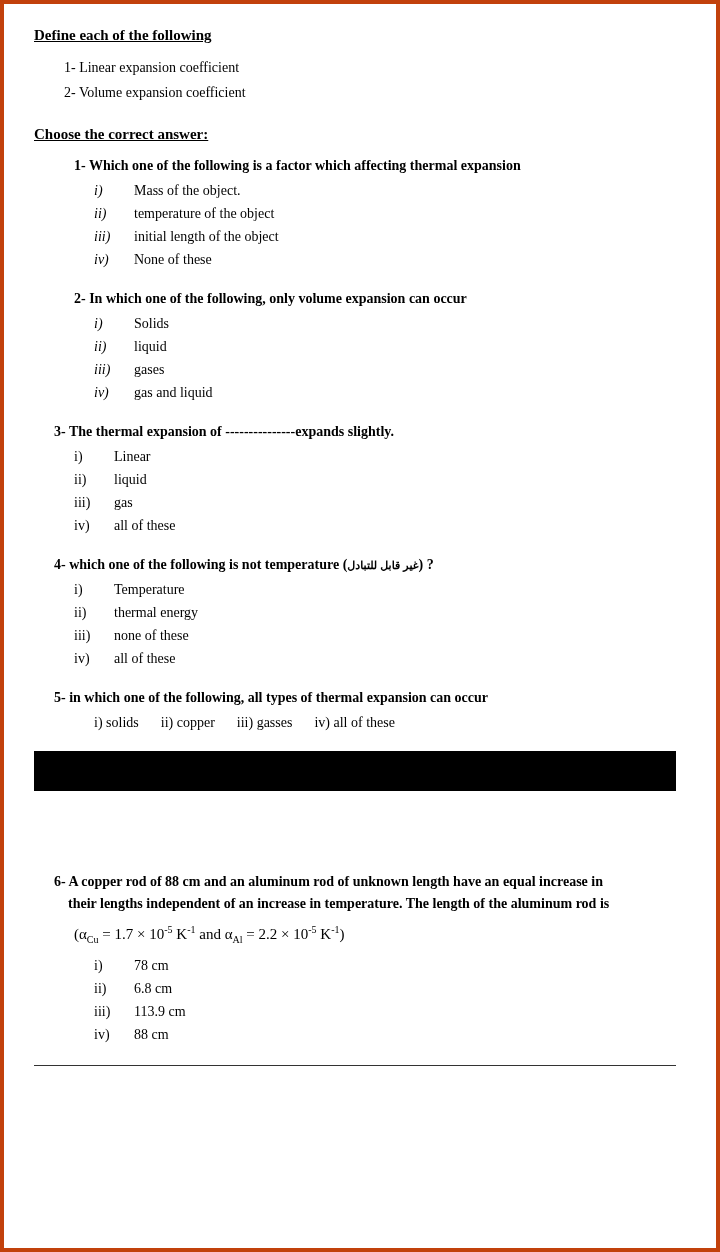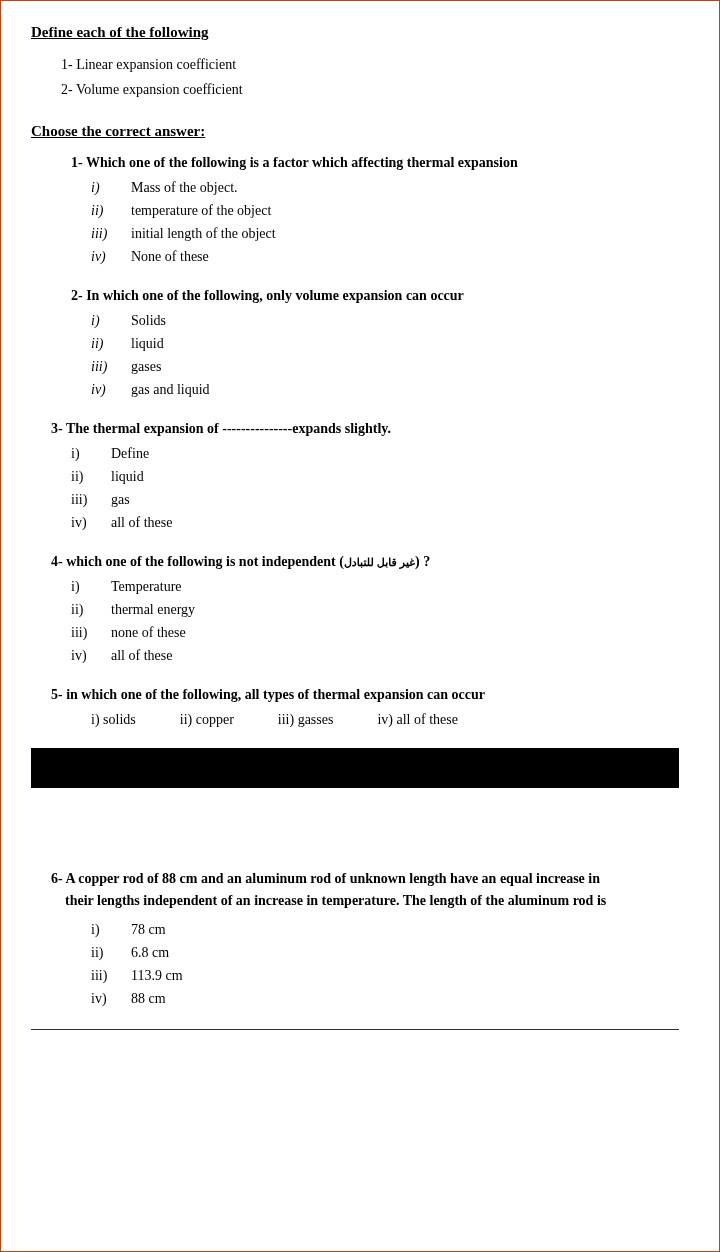--- a/index.html
+++ b/index.html
@@ -7,21 +7,21 @@
       font-family: "Times New Roman", Times, serif;
       background: #fff;
       color: #000;
       width: 720px;
       min-height: 1252px;
       font-size: 14px;
       line-height: 1.5;
     }
     .page {
       padding: 20px 40px 20px 30px;
-      border: 1px solid #c2410c;
+      border: 4px solid #c2410c;
       min-height: 1252px;
     }
     .section-title {
       font-weight: bold;
       text-decoration: underline;
       font-size: 15px;
       margin-bottom: 10px;
     }
     .define-section {
       margin-bottom: 20px;
@@ -89,21 +89,21 @@
     .formula-box {
       margin-left: 40px;
       margin-bottom: 8px;
       font-size: 15px;
     }
     .q6-options {
       margin-left: 60px;
     }
     .inline-options {
       display: flex;
-      gap: 44px;
+      gap: 22px;
       margin-left: 60px;
       margin-top: 4px;
     }
     sup { font-size: 10px; }
     sub { font-size: 10px; }
     .arabic { font-family: Arial, sans-serif; font-size: 11px; }
   </style>
 </head>
 <body>
 
@@ -169,41 +169,41 @@
     </div>
 
     <div class="q3-block">
       <div class="q3-question">
         <span>3-</span>
         <span>The thermal expansion of ---------------expands slightly.</span>
       </div>
       <div class="q3-options">
         <div class="q3-option-row">
           <span class="q3-label">i)</span>
-          <span>Define</span>
+          <span>Linear</span>
         </div>
         <div class="q3-option-row">
           <span class="q3-label">ii)</span>
           <span>liquid</span>
         </div>
         <div class="q3-option-row">
           <span class="q3-label">iii)</span>
           <span>gas</span>
         </div>
         <div class="q3-option-row">
           <span class="q3-label">iv)</span>
           <span>all of these</span>
         </div>
       </div>
     </div>
 
     <div class="q3-block">
       <div class="q3-question">
         <span>4-</span>
-        <span>which one of the following is not independent (</span><span class="arabic">غير قابل للتبادل</span><span>) ?</span>
+        <span>which one of the following is not temperature (</span><span class="arabic">غير قابل للتبادل</span><span>) ?</span>
       </div>
       <div class="q3-options">
         <div class="q3-option-row">
           <span class="q3-label">i)</span>
           <span>Temperature</span>
         </div>
         <div class="q3-option-row">
           <span class="q3-label">ii)</span>
           <span>thermal energy</span>
         </div>
@@ -244,20 +244,24 @@
   <div class="black-bar"></div>
 
   <div style="height: 60px;"></div>
 
   <div class="q6-block">
     <div class="q6-text">
       <span>6-</span>
       <span>A copper rod of 88 cm and an aluminum rod of unknown length have an equal increase in</span><br>
       &nbsp;&nbsp;&nbsp;&nbsp;<span>their lengths independent of an increase in temperature. The length of the aluminum rod is</span>
     </div>
+    <div class="formula-box">
+      
+      <span>(α</span><sub>Cu</sub><span> = 1.7 × 10</span><sup>-5</sup><span> K</span><sup>-1</sup><span> and α</span><sub>Al</sub><span> = 2.2 × 10</span><sup>-5</sup><span> K</span><sup>-1</sup><span>)</span>
+    </div>
     <div class="q6-options">
       <div class="q3-option-row">
         <span class="q3-label">i)</span>
         <span>78 cm</span>
       </div>
       <div class="q3-option-row">
         <span class="q3-label">ii)</span>
         <span>6.8 cm</span>
       </div>
       <div class="q3-option-row">

